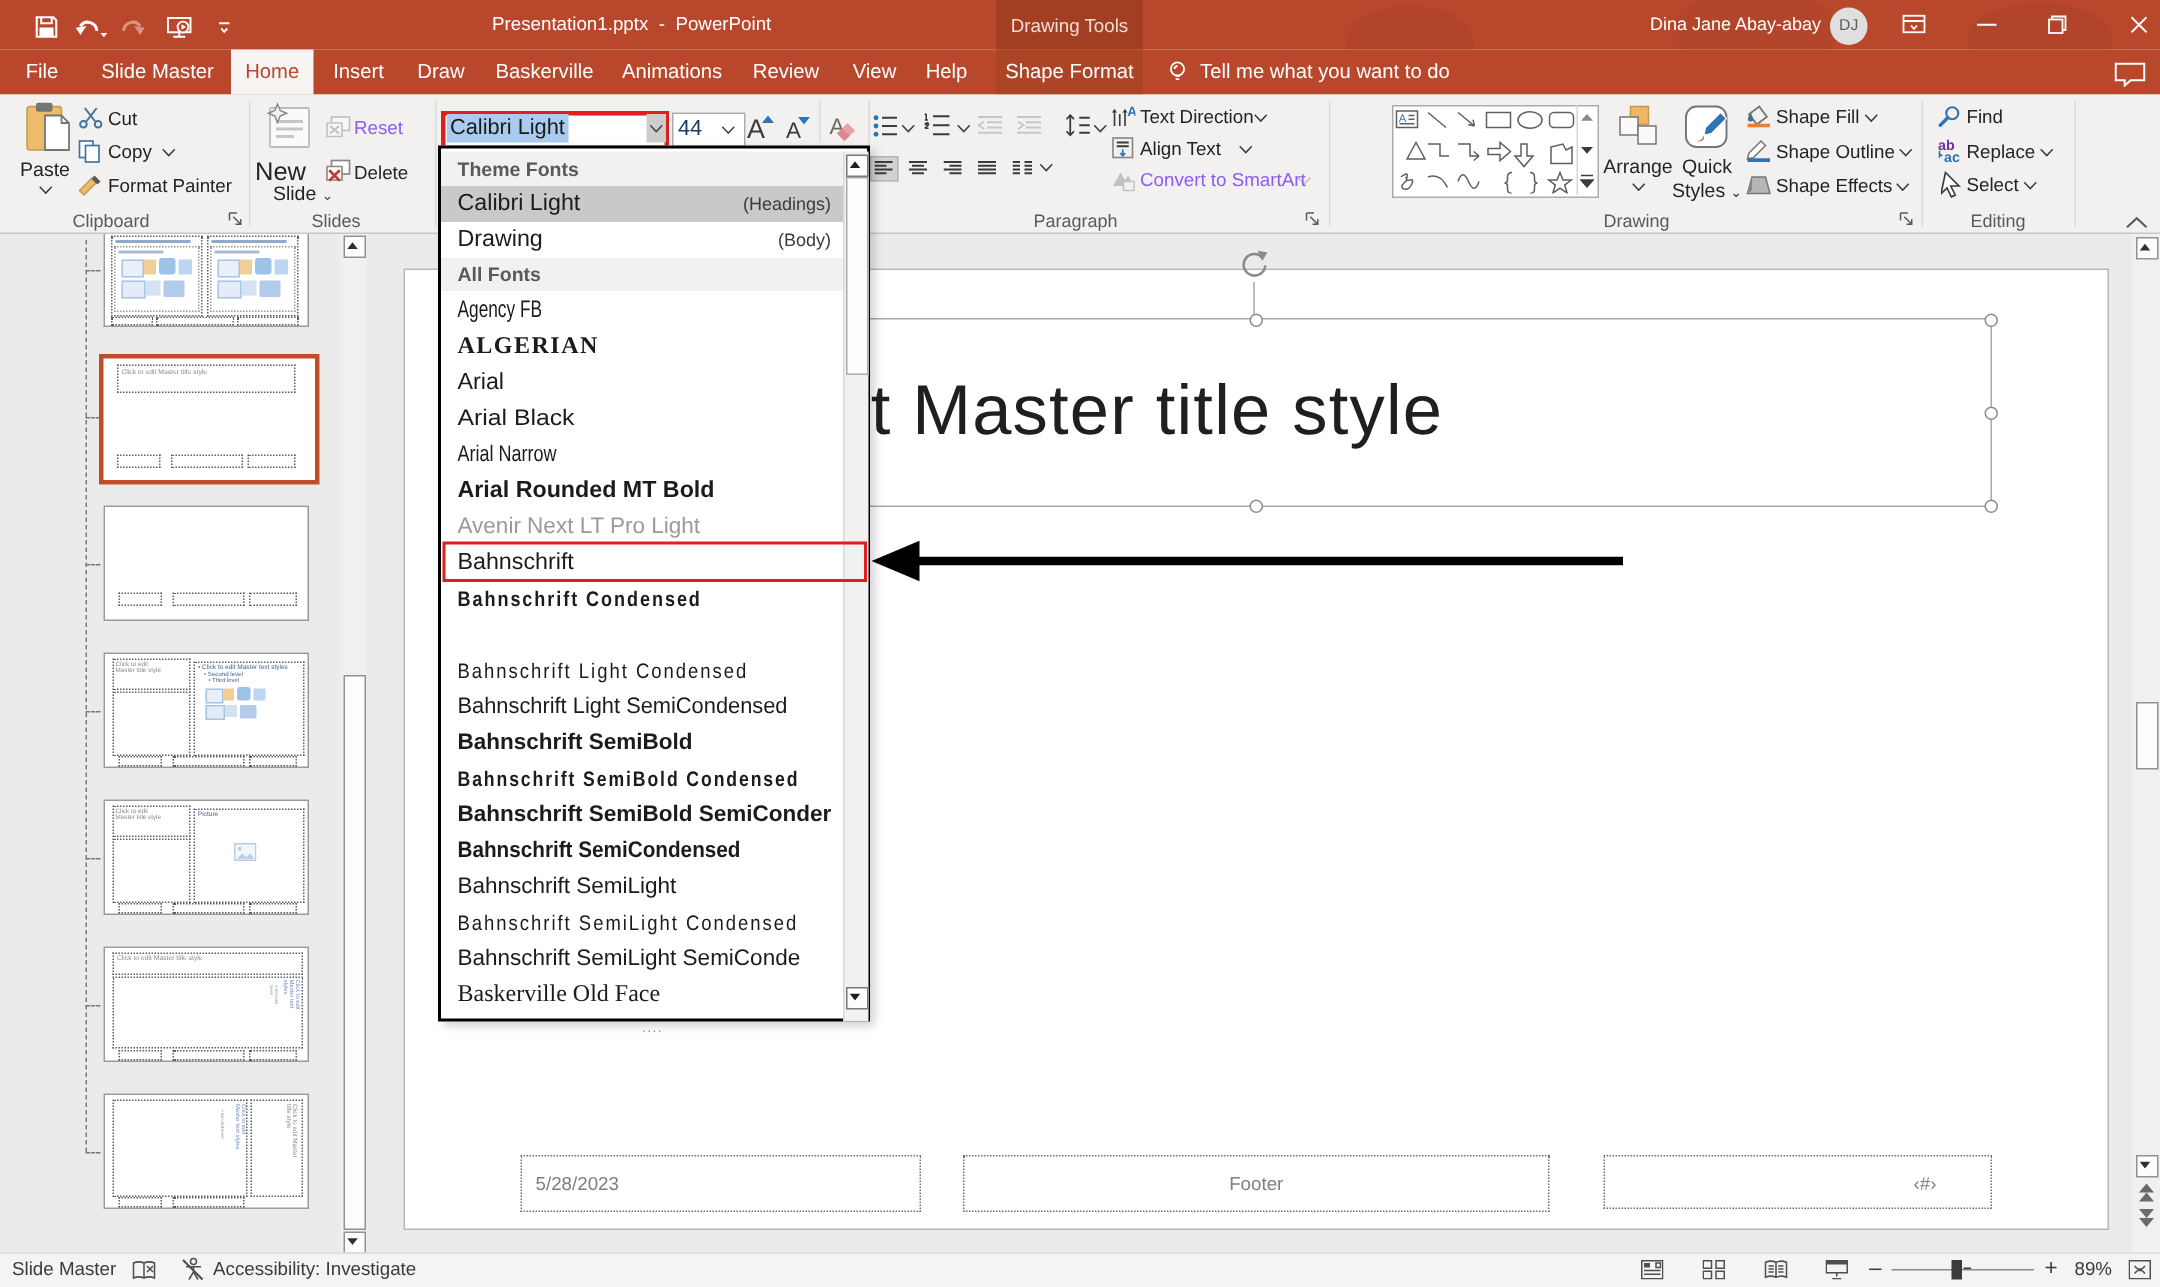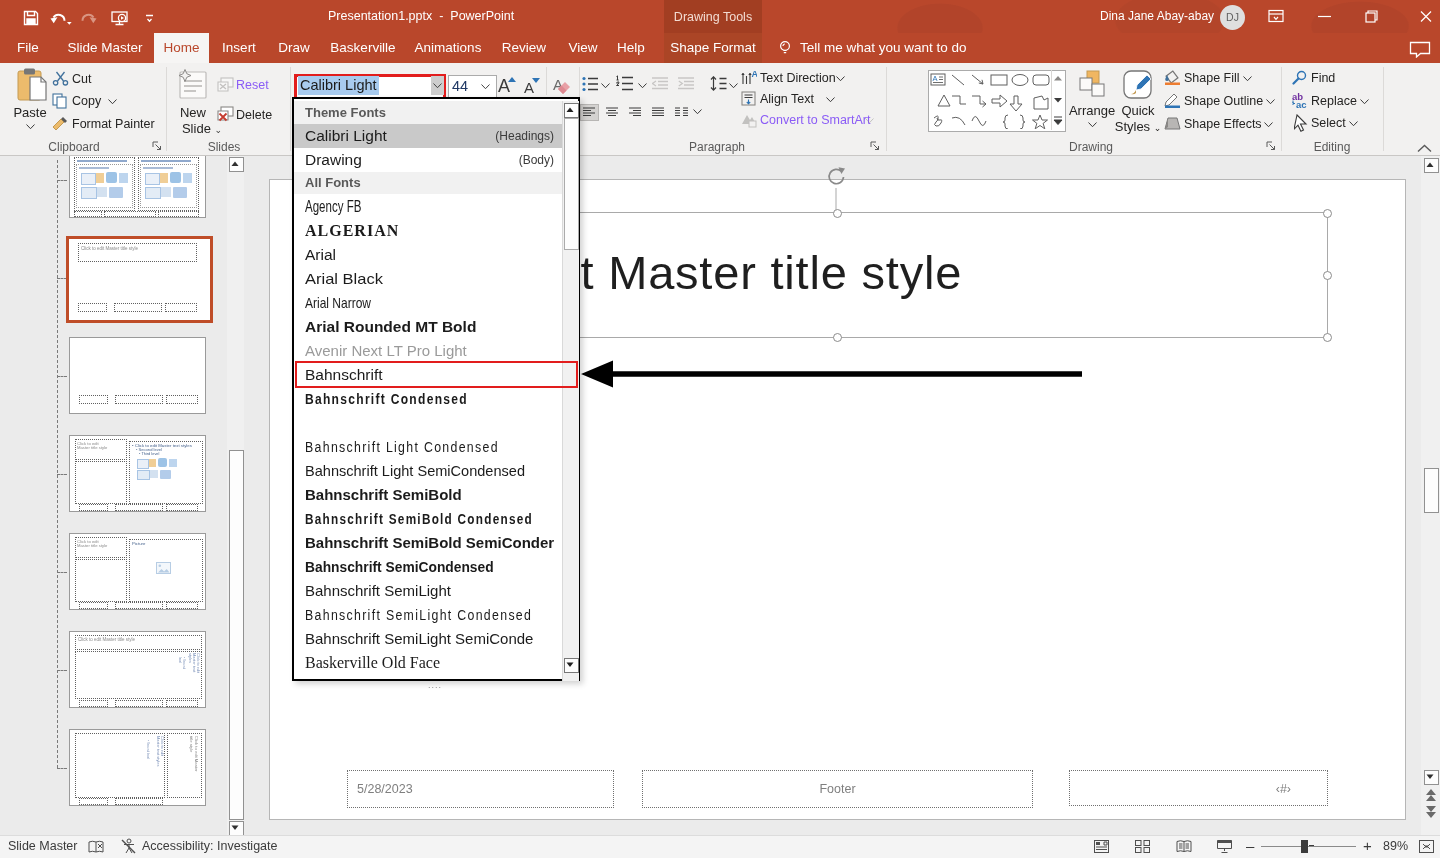--- a/index.html
+++ b/index.html
@@ -141,21 +141,21 @@
 
 <svg class="abs" style="left:177px;top:68px;" width="30" height="32" viewBox="0 0 30 32">
   <rect x="3" y="4" width="26" height="26" rx="1" fill="#FBFAF9" stroke="#BDBBB9" stroke-width="1.2"></rect>
   <g stroke="#C8C6C4" stroke-width="2">
         <path d="M7 13 h18 M7 18 h18 M7 23 h12"></path>
       </g>
   <g fill="#F2F1F0" stroke="#8A8886" stroke-width="1">
         <path d="M8 1.5 l1.8 4.2 l4.2 1.8 l-4.2 1.8 l-1.8 4.2 l-1.8 -4.2 l-4.2 -1.8 l4.2 -1.8 z"></path>
       </g>
 </svg>
-<div class="abs rtxt" style="left:170px;top:105px;width:46px;text-align:center;font-size:13px;">New</div>
+<div class="abs rtxt" style="left:170px;top:105px;width:46px;font-size:17px;">New</div>
 <div class="abs rtxt" style="left:162px;top:121px;width:56px;text-align:center;font-size:13px;margin-left:12px;">Slide <span style="font-size:9px;color:#3b3b3b;">⌄</span></div>
 <svg class="abs" style="left:217px;top:77px;" width="17" height="16" viewBox="0 0 17 16" opacity="0.45">
   <g stroke="#8A8886" fill="#fff" stroke-width="1.1">
    <rect x="4" y="1" width="12" height="9"></rect>
    <path d="M1 5 h10 v9 h-10 z"></path>
   </g>
   <path d="M3 7 l6 5 M9 7 l-6 5" stroke="#8A8886" stroke-width="1.3"></path>
 </svg>
 <div class="abs rtxt gray" style="left:236px;top:78px;">Reset</div>
 <svg class="abs" style="left:217px;top:106px;" width="17" height="17" viewBox="0 0 17 17">

